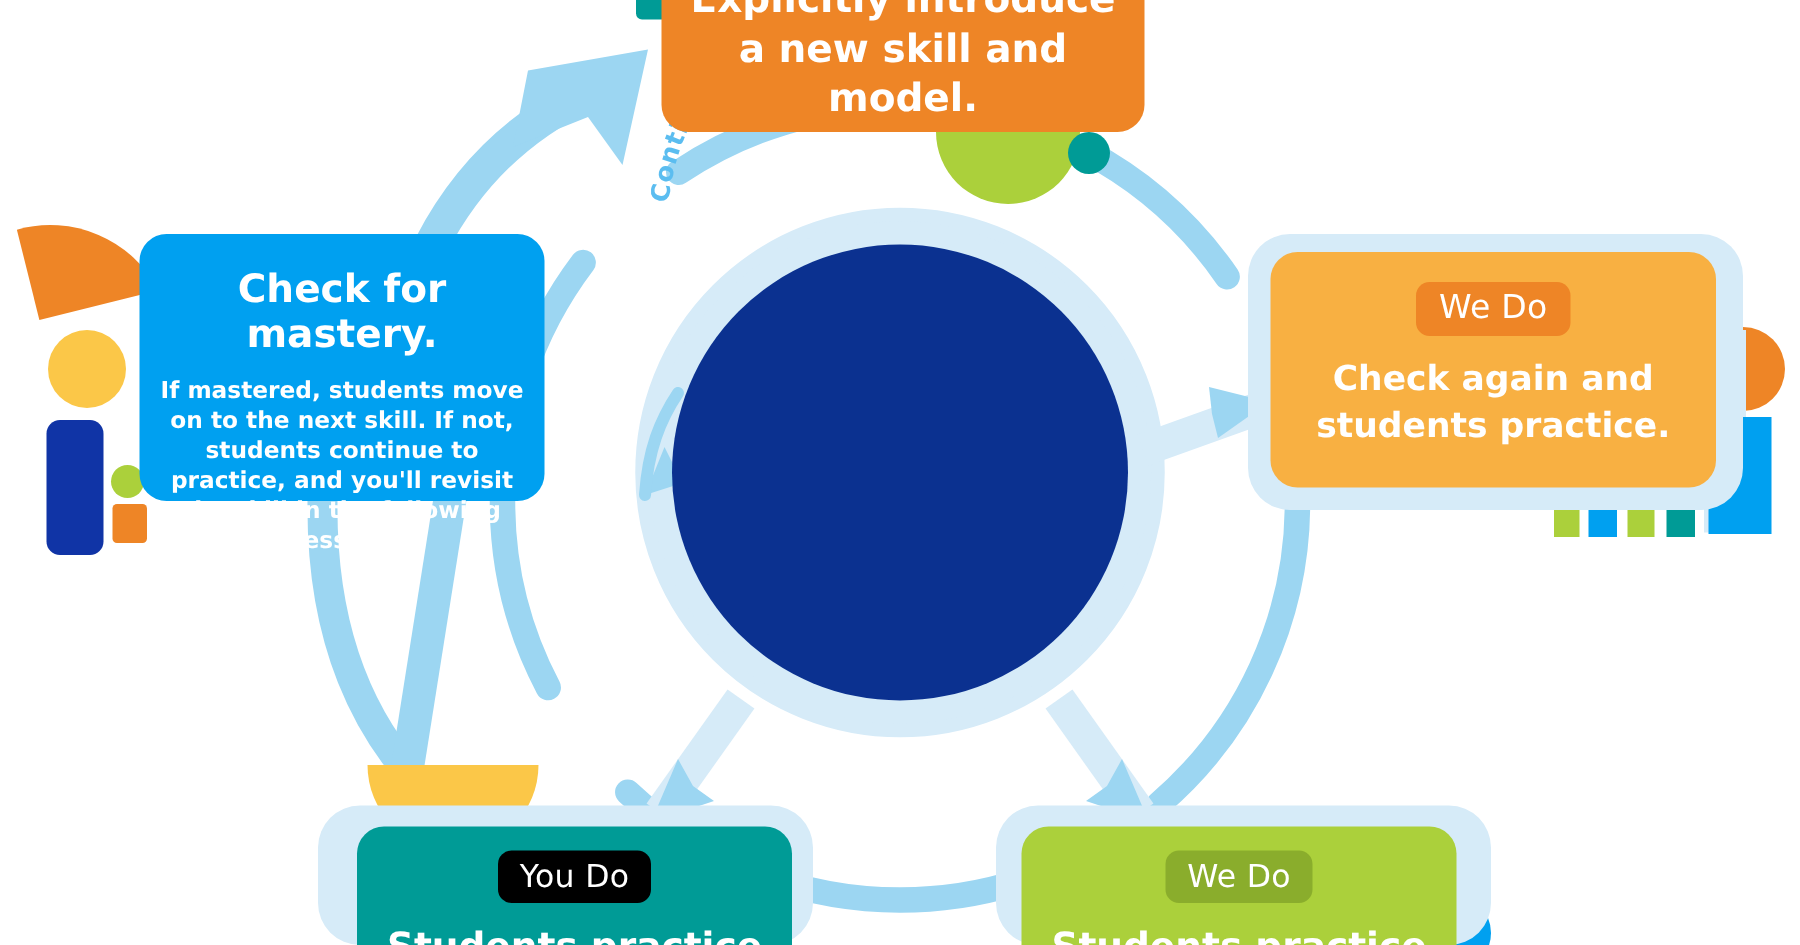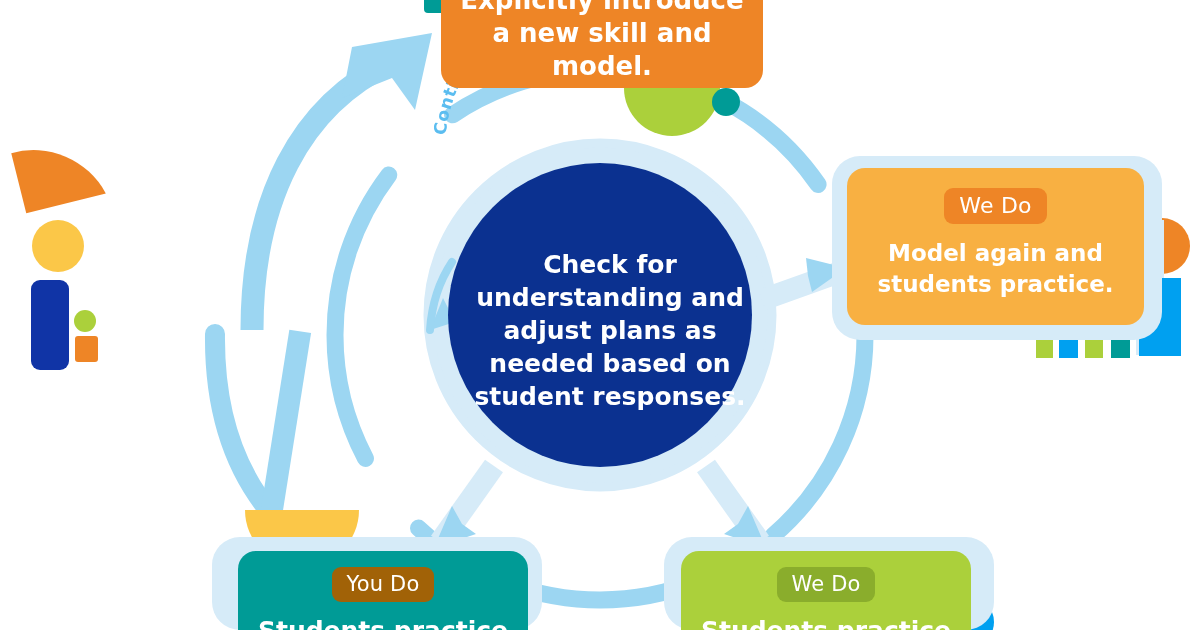--- a/index.html
+++ b/index.html
@@ -26,21 +26,21 @@
 
   #card-left{left:93px;top:156px;width:270px;height:178px;background:#00a0f0;}
   #card-left .card-title{font-size:26px;margin-top:22px;}
   #card-left .card-body{font-size:15.5px;line-height:20px;margin-top:12px;padding:0 14px;}
 
   #card-right{left:847px;top:168px;width:297px;height:157px;background:#f8b042;}
   #card-right .badge{background:#ee8526;font-size:22px;padding:7px 15px;margin-top:20px;}
   #card-right .card-body{font-size:23px;line-height:31px;margin-top:14px;padding:0 18px;font-weight:600;}
 
   #card-bl{left:238px;top:551px;width:290px;height:120px;background:#009b96;}
-  #card-bl .badge{background:#a16207;font-size:21px;padding:7px 14px;margin-top:16px;}
+  #card-bl .badge{background:#000000;font-size:21px;padding:7px 14px;margin-top:16px;}
   #card-bl .card-body{font-size:25px;line-height:33px;margin-top:12px;padding:0 14px;}
 
   #card-br{left:681px;top:551px;width:290px;height:120px;background:#abd03b;}
   #card-br .badge{background:#8aad2c;font-size:21px;padding:7px 14px;margin-top:16px;}
   #card-br .card-body{font-size:25px;line-height:33px;margin-top:12px;padding:0 14px;}
 
   
   #centre-text{position:absolute;left:455px;top:248px;width:310px;text-align:center;
                color:#ffffff;font-size:25px;line-height:33px;font-weight:700;}
 </style>
@@ -137,31 +137,34 @@
   </svg>
 
   <div class="card-halo" style="left:832px;top:156px;width:330px;height:184px;"></div>
   <div class="card-halo" style="left:212px;top:537px;width:330px;height:93px;"></div>
   <div class="card-halo" style="left:664px;top:537px;width:330px;height:93px;"></div>
 
   <div class="card" id="card-top">
     <div class="card-title">Explicitly introduce a new skill and model.</div>
   </div>
 
+  <div class="card" id="card-left">
+    <div class="card-title">Check for mastery.</div>
+    <div class="card-body">If mastered, students move on to the next skill. If not, students continue to practice, and you'll revisit the skill in the following lesson.</div>
+  </div>
 
   <div class="card" id="card-right">
     <span class="badge">We Do</span>
-    <div class="card-body">Model again and students practice.</div>
+    <div class="card-body">Check again and students practice.</div>
   </div>
 
   <div class="card" id="card-bl">
     <span class="badge">You Do</span>
     <div class="card-body">Students practice</div>
   </div>
 
   <div class="card" id="card-br">
     <span class="badge">We Do</span>
     <div class="card-body">Students practice in</div>
   </div>
 
-  <div id="centre-text">Check for understanding and adjust plans as needed based on student responses.</div>
 
 </div>
 
 </body></html>

